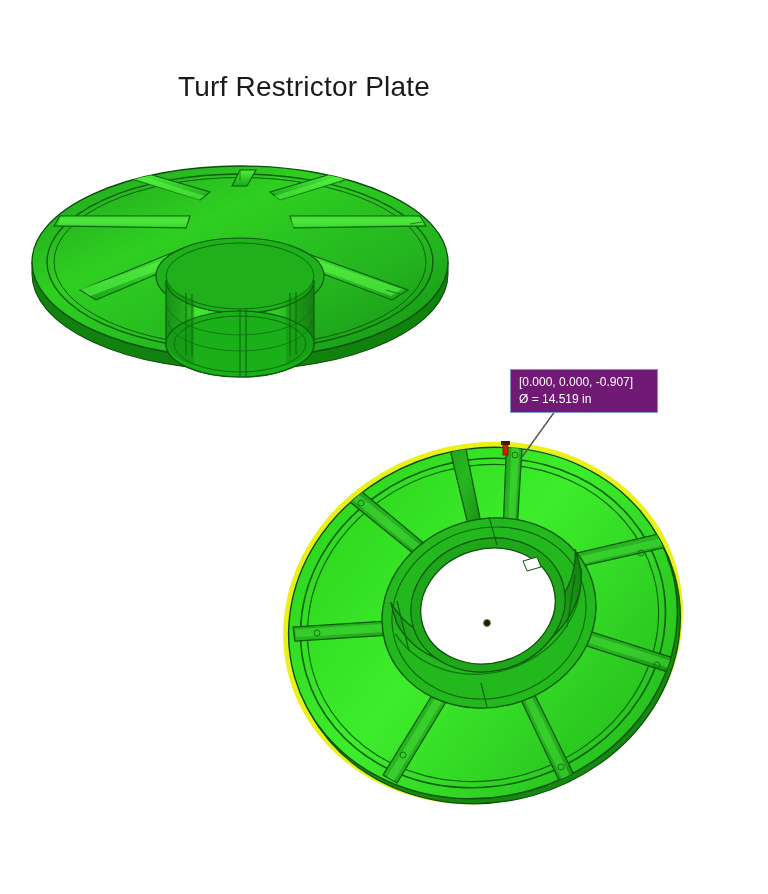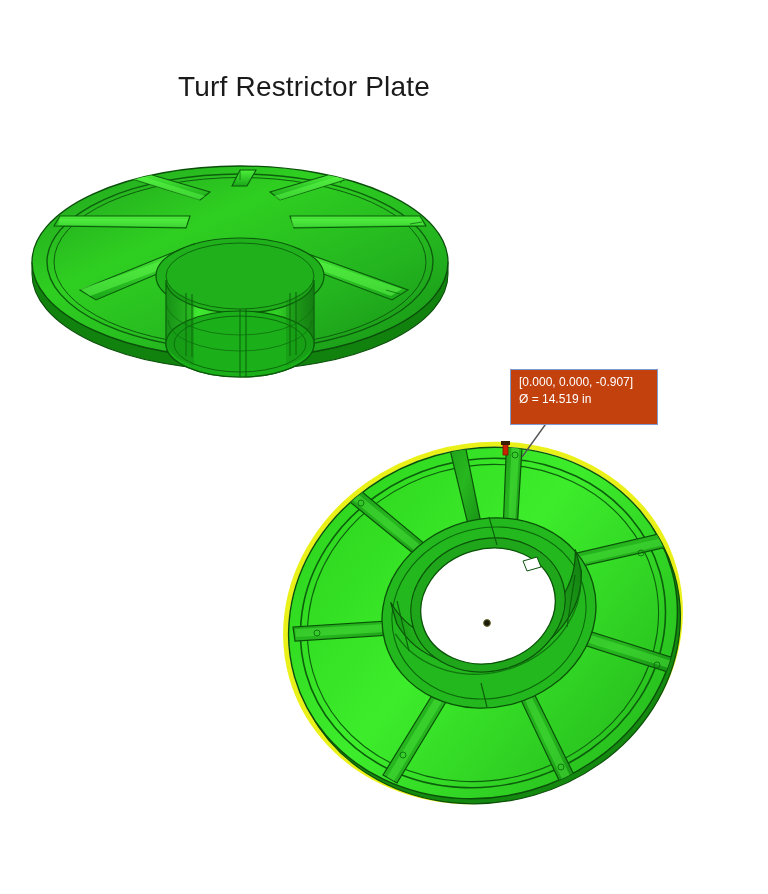--- a/index.html
+++ b/index.html
@@ -48,22 +48,22 @@
     width: 430px;
     height: 400px;
   }
   .cad-svg { display: block; width: 100%; height: 100%; overflow: visible; }
 
   #measure-callout {
     position: absolute;
     left: 510px;
     top: 369px;
     width: 148px;
-    height: 56px;
-    background: #c2410c;
+    height: 44px;
+    background: #701a75;
     border: 1px solid #7f9ad0;
     box-sizing: border-box;
     padding: 4px 0 0 8px;
     font-family: "Liberation Sans", sans-serif;
     font-size: 12px;
     line-height: 17px;
     color: #ffffff;
     white-space: nowrap;
   }
   #measure-callout .line { display: block; }

